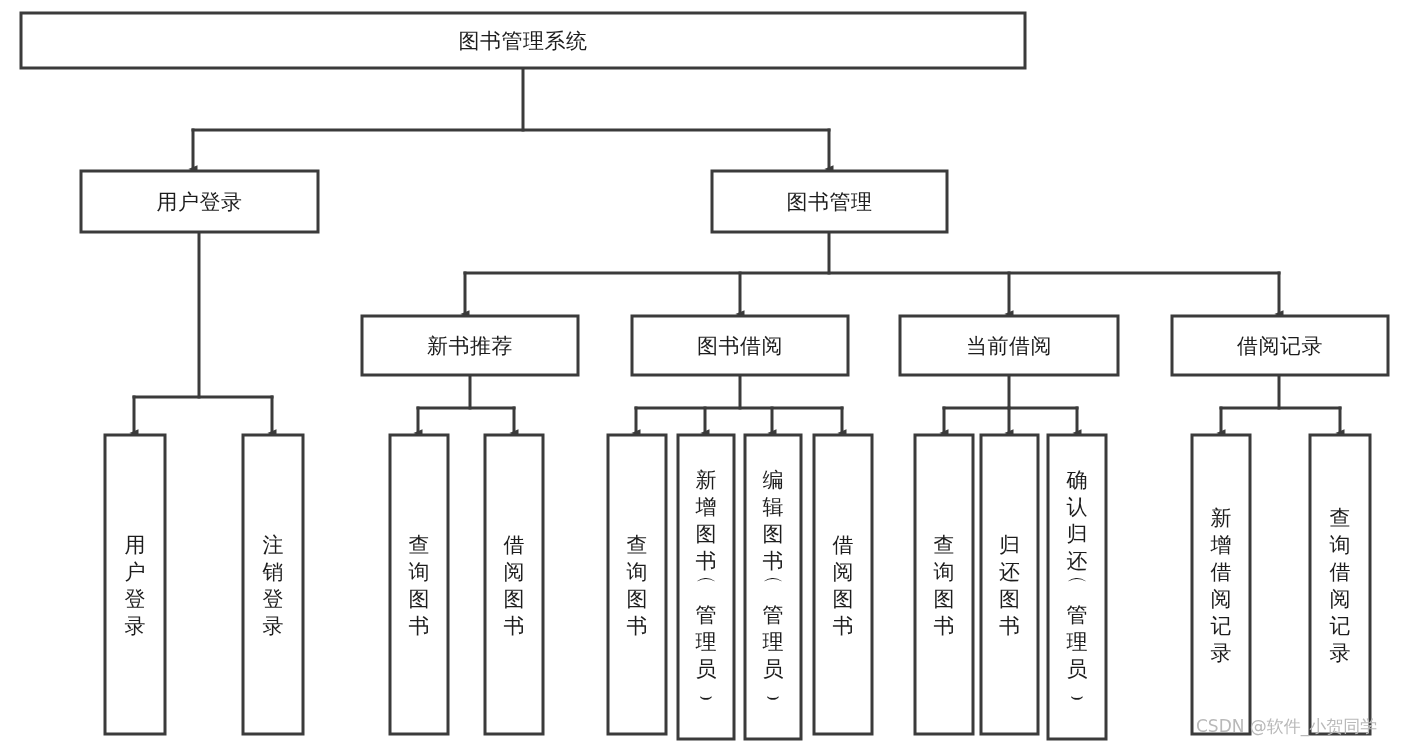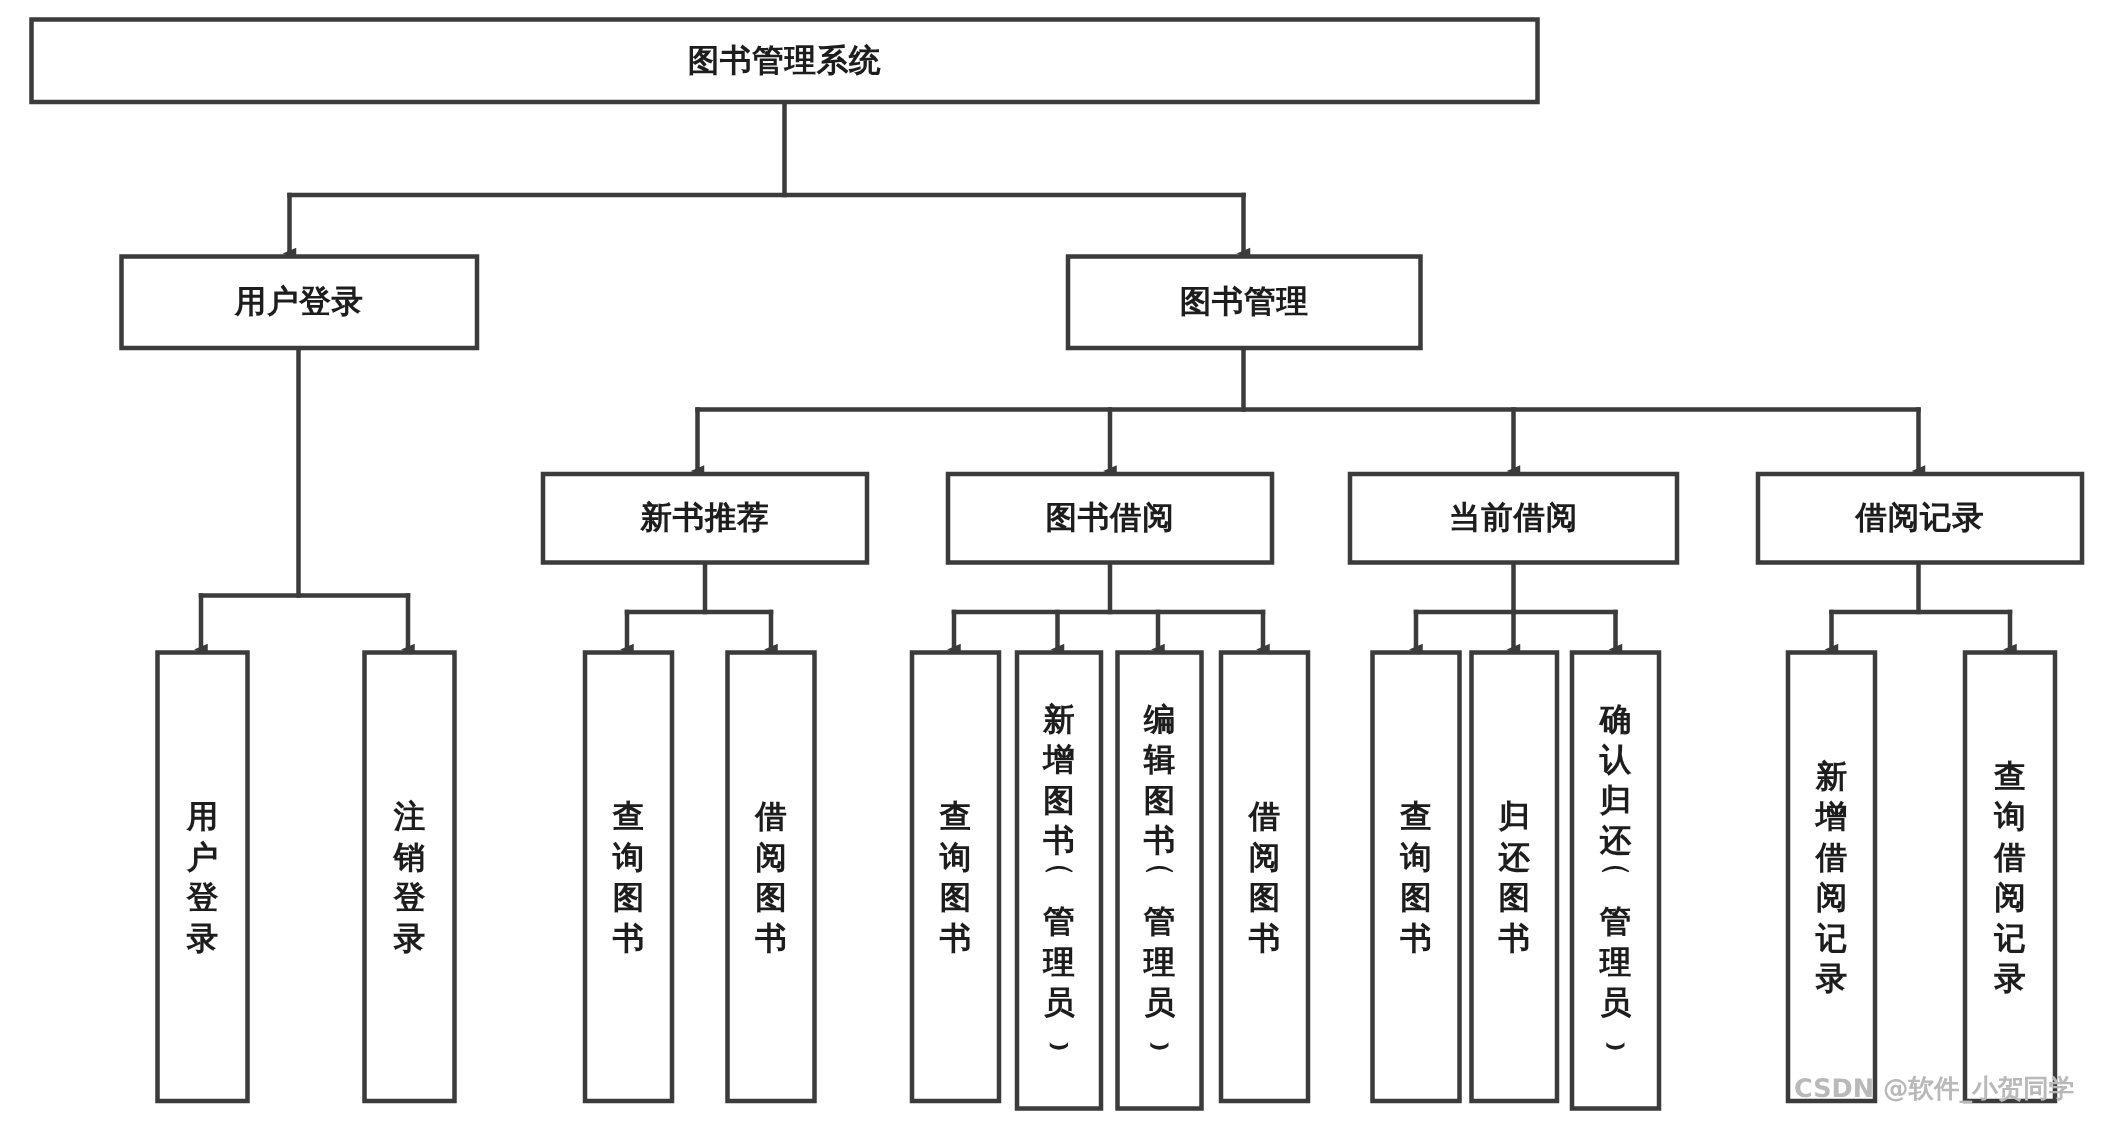--- a/index.html
+++ b/index.html
@@ -13,21 +13,20 @@
     font-family: "DejaVu Sans", "Liberation Sans", sans-serif;
     overflow: hidden;
     position: relative;
   }
   #diagram-root {
     position: absolute;
     left: 0;
     top: 0;
     width: 1405px;
     height: 567px;
-    font-weight: bold;
   }
   svg.flow {
     display: block;
     width: 1405px;
     height: 747px;
   }
   .node-rect {
     fill: #ffffff;
     stroke: #3b3b3b;
     stroke-width: 3;

